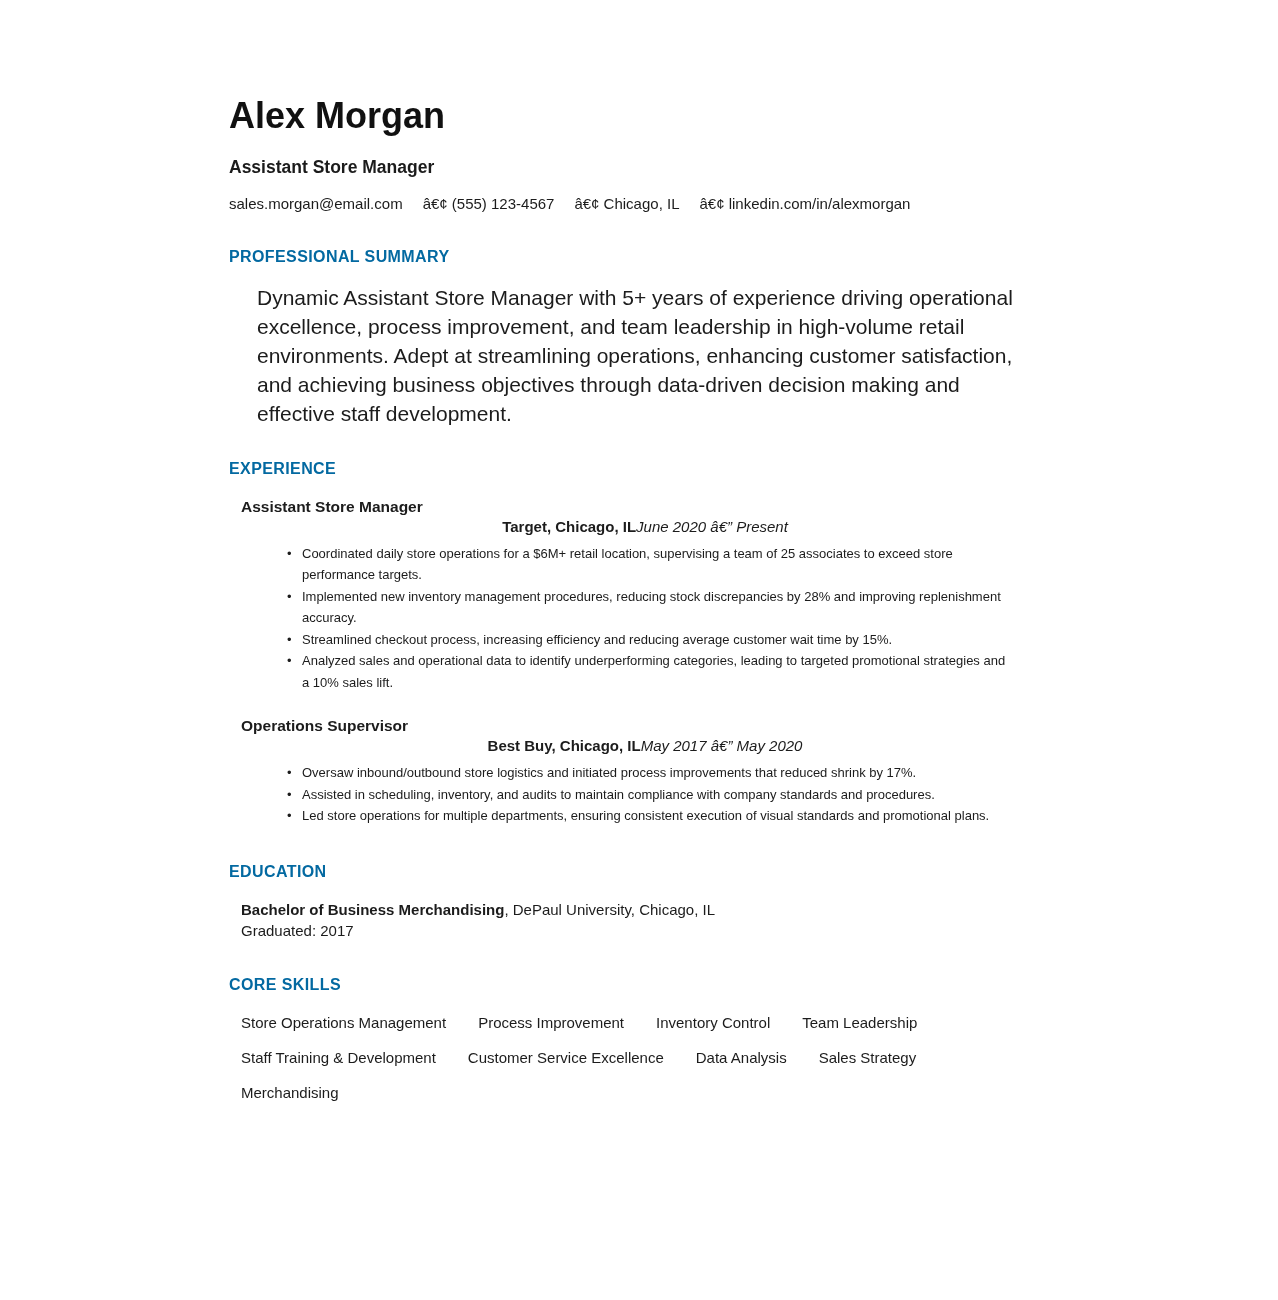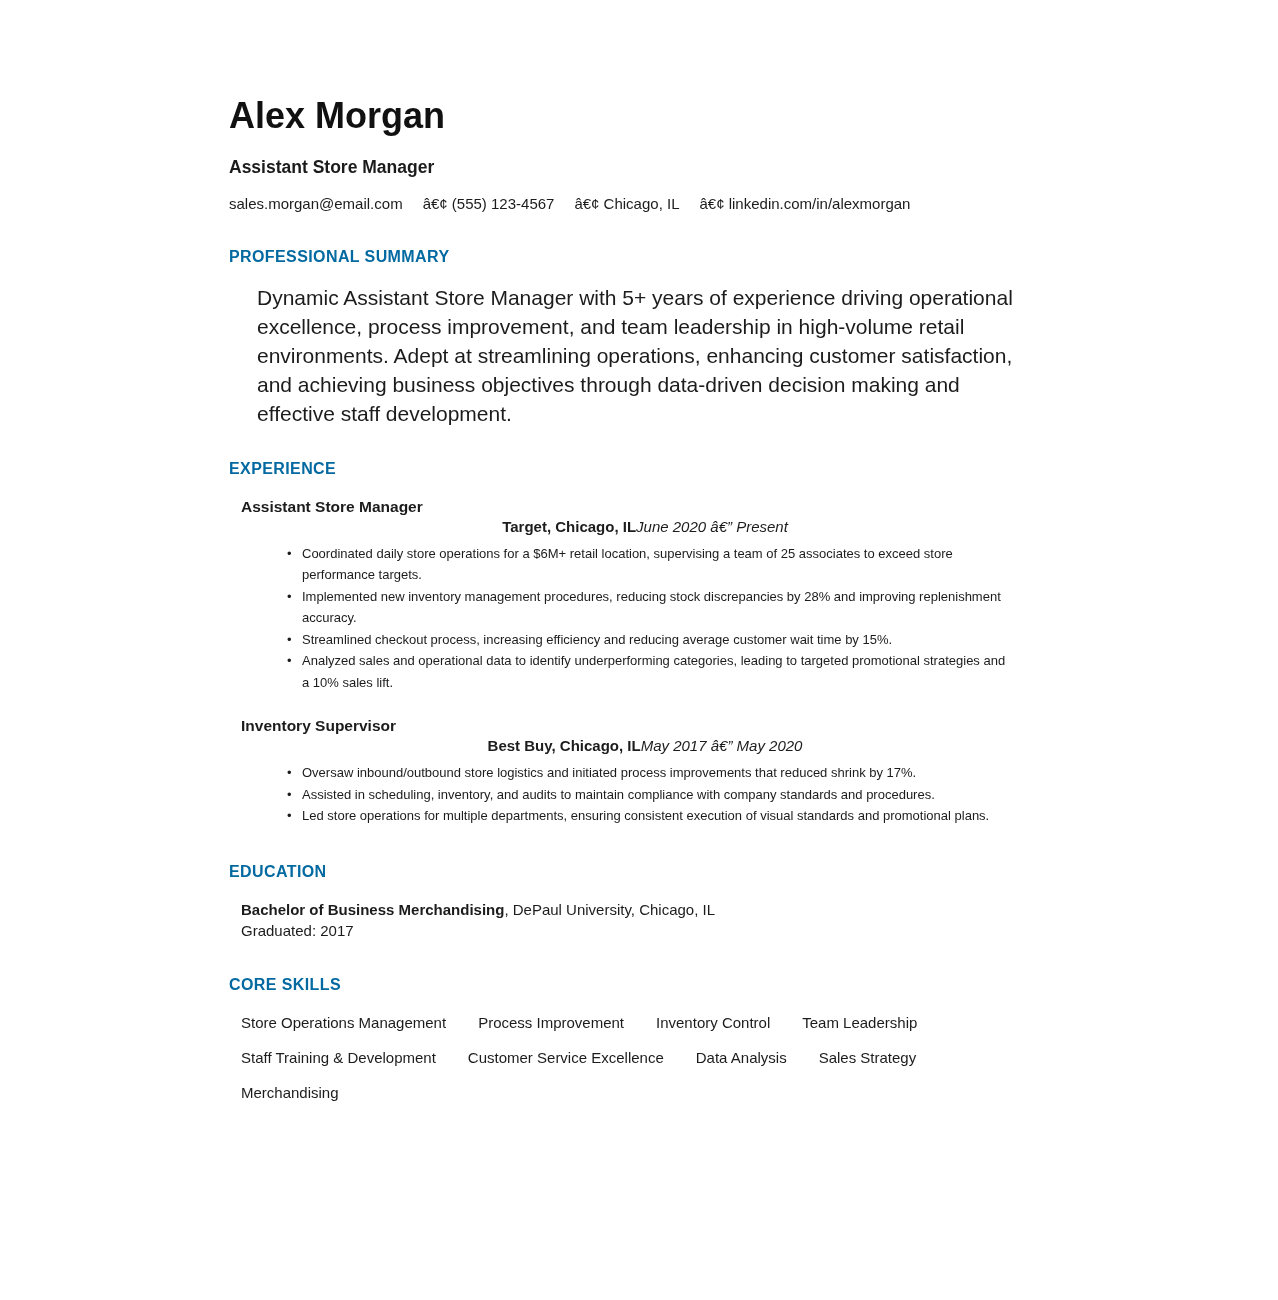--- a/index.html
+++ b/index.html
@@ -63,21 +63,21 @@
     </div>
     <ul>
               <li>Coordinated daily store operations for a $6M+ retail location, supervising a team of 25 associates to exceed store performance targets.</li>
               <li>Implemented new inventory management procedures, reducing stock discrepancies by 28% and improving replenishment accuracy.</li>
               <li>Streamlined checkout process, increasing efficiency and reducing average customer wait time by 15%.</li>
               <li>Analyzed sales and operational data to identify underperforming categories, leading to targeted promotional strategies and a 10% sales lift.</li>
             </ul>
   </div>
 
   <div class="job">
-    <div class="job-title">Inventory Supervisor</div>
+    <div class="job-title">Operations Supervisor</div>
     <div class="job-meta">
       <span class="company">Best Buy, Chicago, IL</span>
       <span class="dates">May 2017 â€” May 2020</span>
     </div>
     <ul>
               <li>Oversaw inbound/outbound store logistics and initiated process improvements that reduced shrink by 17%.</li>
               <li>Assisted in scheduling, inventory, and audits to maintain compliance with company standards and procedures.</li>
               <li>Led store operations for multiple departments, ensuring consistent execution of visual standards and promotional plans.</li>
             </ul>
   </div>

